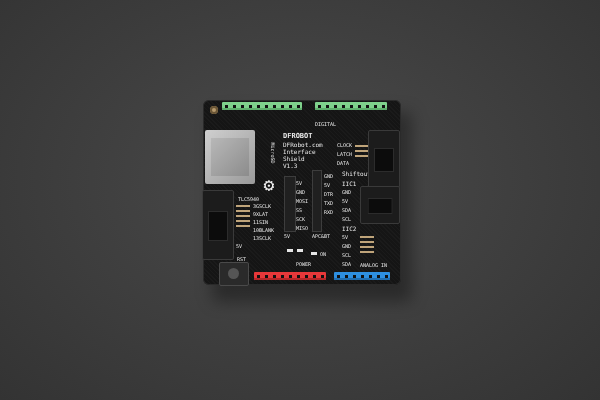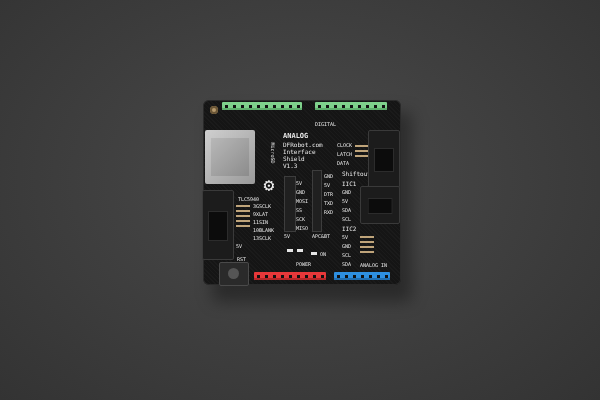--- a/index.html
+++ b/index.html
@@ -66,21 +66,21 @@
     <div class="pin"></div>
     <div class="pin"></div>
     <div class="pin"></div>
     <div class="pin"></div>
 </div>
 <div class="silk sm" style="left:315px;top:121px;">DIGITAL</div>
 
 <div class="sd"></div>
 <div class="silk sm" style="left:262px;top:150px;transform:rotate(90deg);">MicroSD</div>
 
-<div class="silk" style="left:283px;top:133px;font-weight:bold;font-size:7px;">ANALOG</div>
+<div class="silk" style="left:283px;top:133px;font-weight:bold;font-size:7px;">DFROBOT</div>
 <div class="silk" style="left:283px;top:141px;">DFRobot.com</div>
 <div class="silk" style="left:283px;top:148px;">Interface</div>
 <div class="silk" style="left:283px;top:155px;">Shield</div>
 <div class="silk" style="left:283px;top:162px;">V1.3</div>
 
 <div class="silk sm" style="left:337px;top:142px;">CLOCK</div>
 <div class="silk sm" style="left:337px;top:151px;">LATCH</div>
 <div class="silk sm" style="left:337px;top:160px;">DATA</div>
 <div class="silk" style="left:342px;top:170px;">Shiftout</div>
 <div class="pinsV" style="left:355px;top:145px;">

